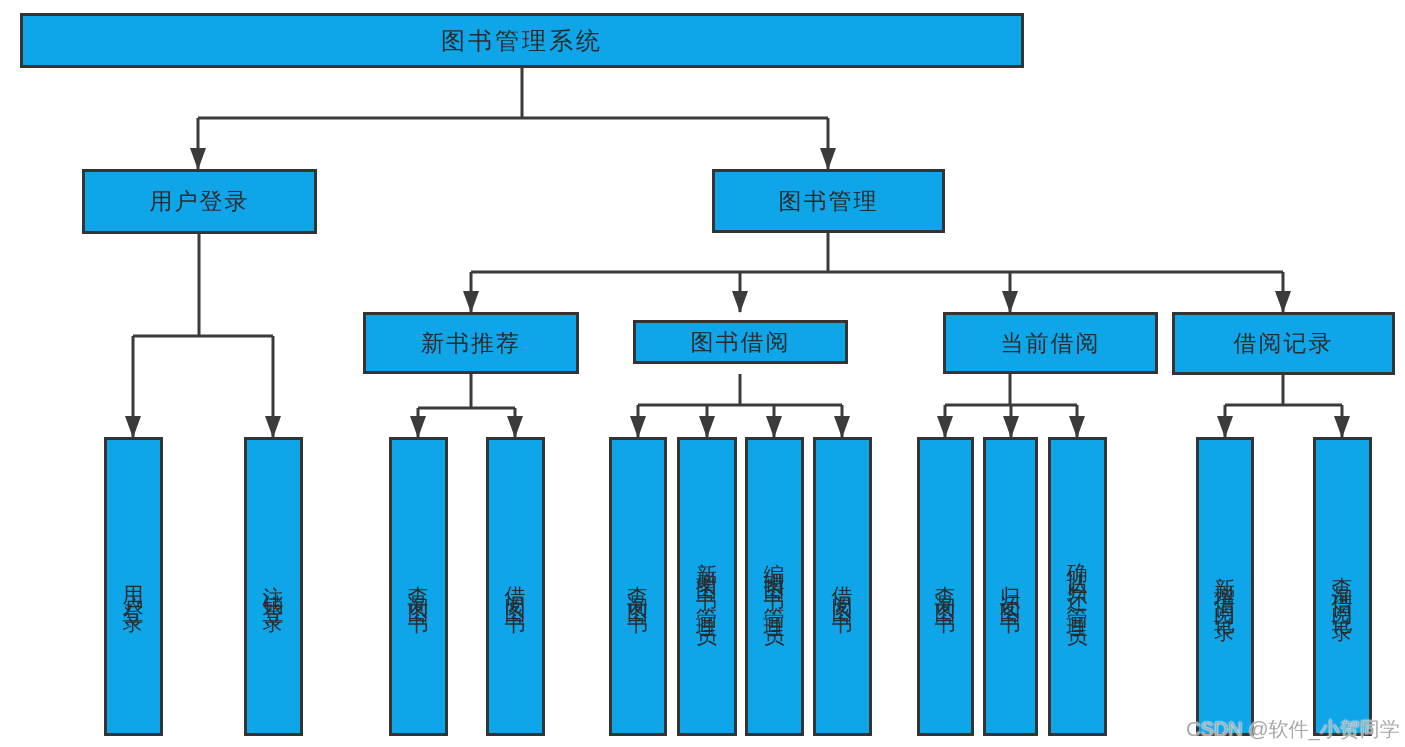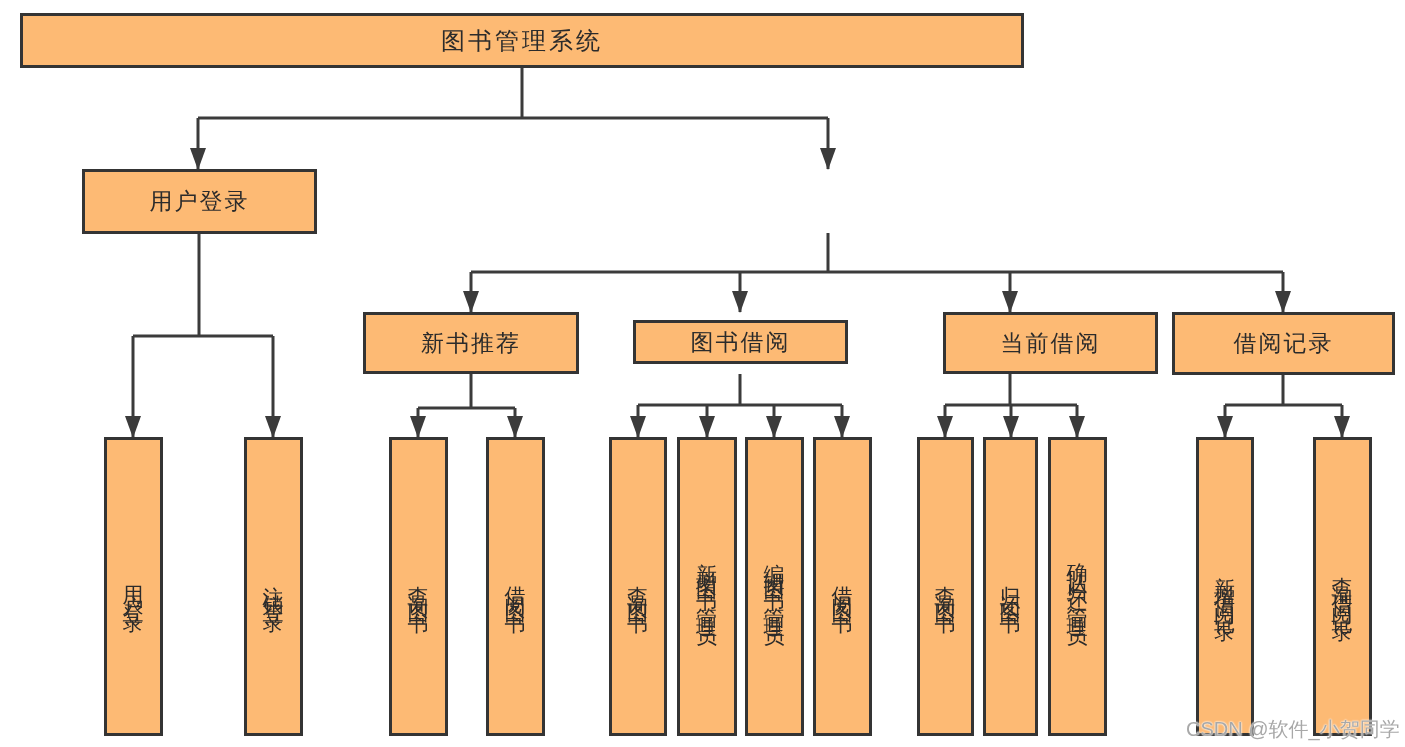--- a/index.html
+++ b/index.html
@@ -19,21 +19,21 @@
     position: absolute;
     left: 0;
     top: 0;
     width: 1405px;
     height: 747px;
   }
   .node {
     position: absolute;
     box-sizing: border-box;
     border: 3px solid #343434;
-    background: #fdba74;
+    background: #0ea5e9;
     display: flex;
     align-items: center;
     justify-content: center;
     color: #2b2b2b;
     text-align: center;
   }
   .hnode {
     font-size: 23px;
     letter-spacing: 2px;
     white-space: nowrap;
@@ -120,20 +120,23 @@
     </g>
   </svg>
 
   <div class="node hnode rootnode" style="left:20px; top:13px; width:1004px; height:55px;">
     <span>图书管理系统</span>
   </div>
 
   <div class="node hnode" style="left:82px; top:169px; width:235px; height:65px;">
     <span>用户登录</span>
   </div>
+  <div class="node hnode" style="left:712px; top:169px; width:233px; height:64px;">
+    <span>图书管理</span>
+  </div>
 
   <div class="node hnode" style="left:363px; top:312px; width:216px; height:62px;">
     <span>新书推荐</span>
   </div>
   <div class="node hnode" style="left:633px; top:312px; width:215px; height:44px;margin-top:8px;">
     <span>图书借阅</span>
   </div>
   <div class="node hnode" style="left:903px; top:312px; width:215px; height:62px;margin-left:40px;">
     <span>当前借阅</span>
   </div>

